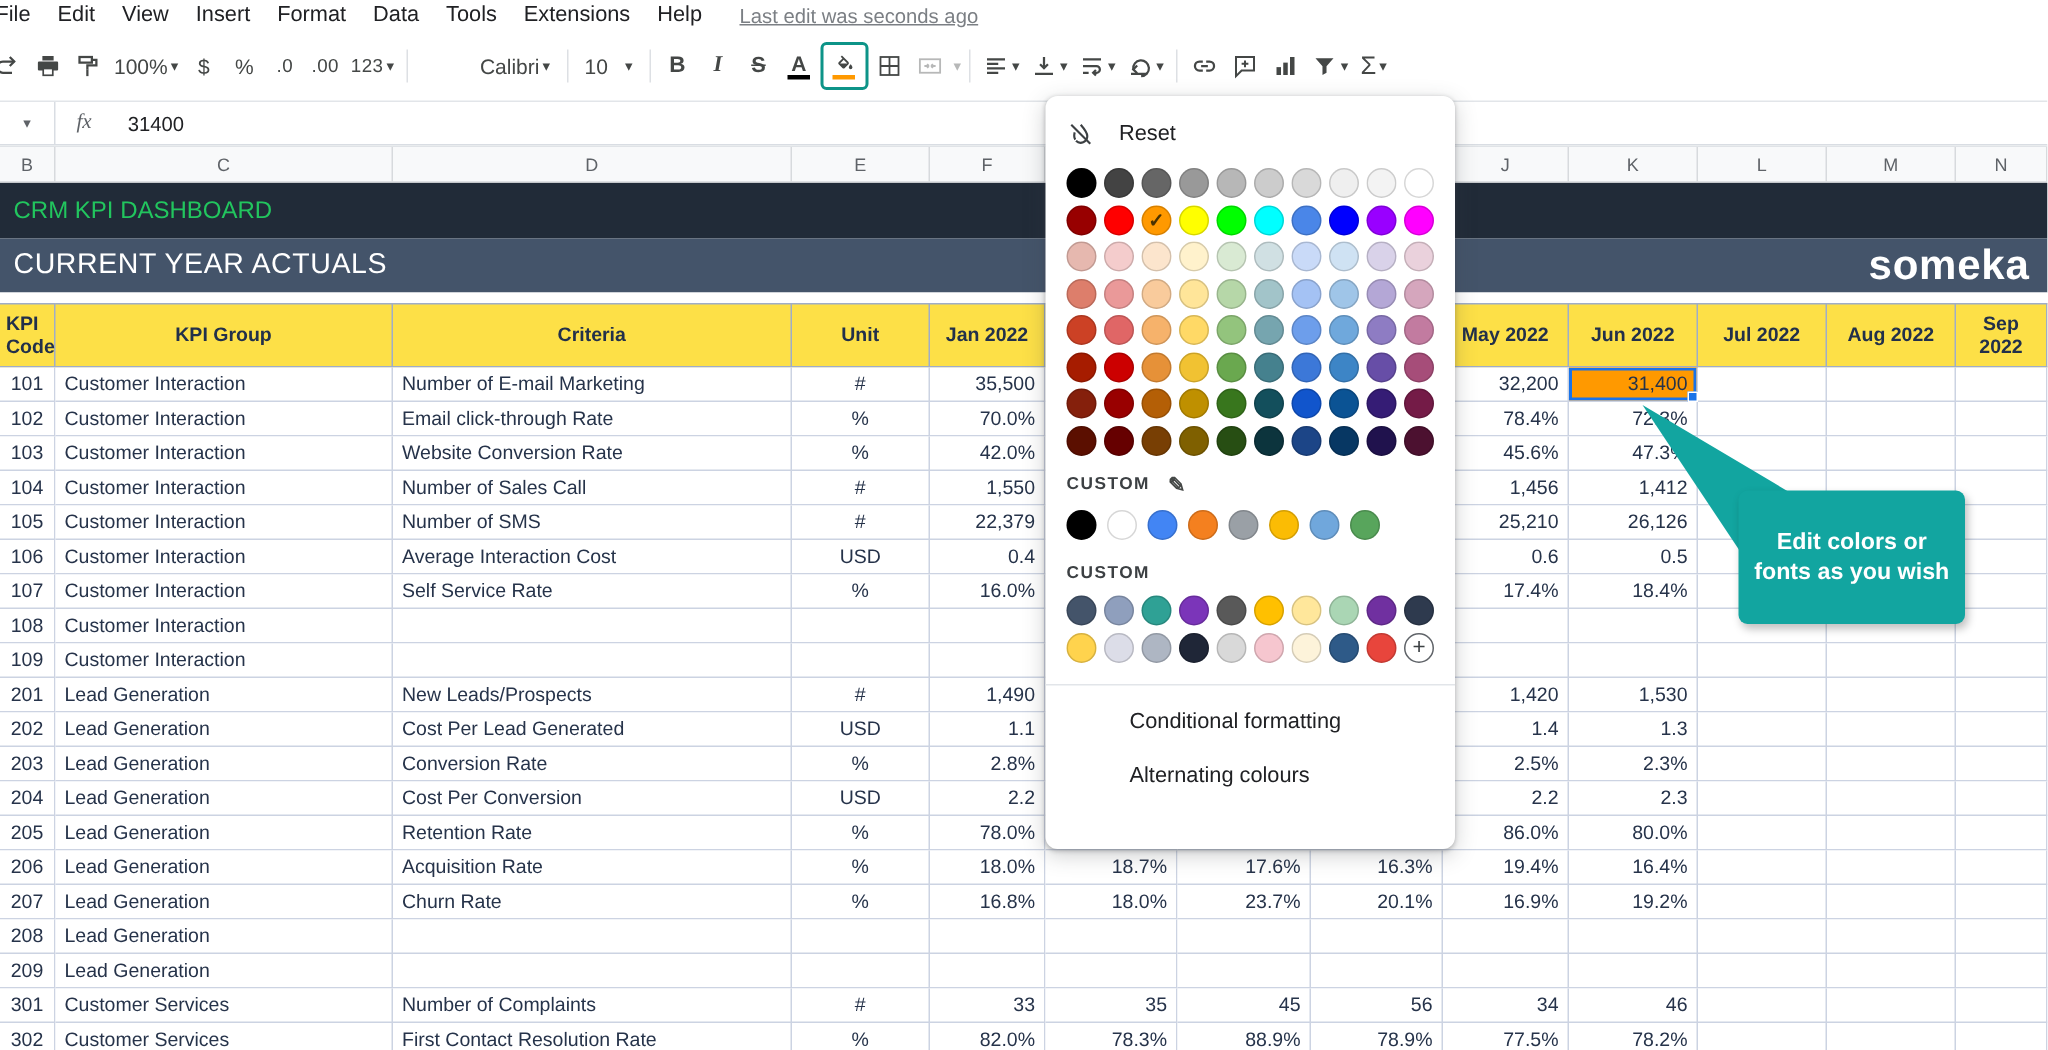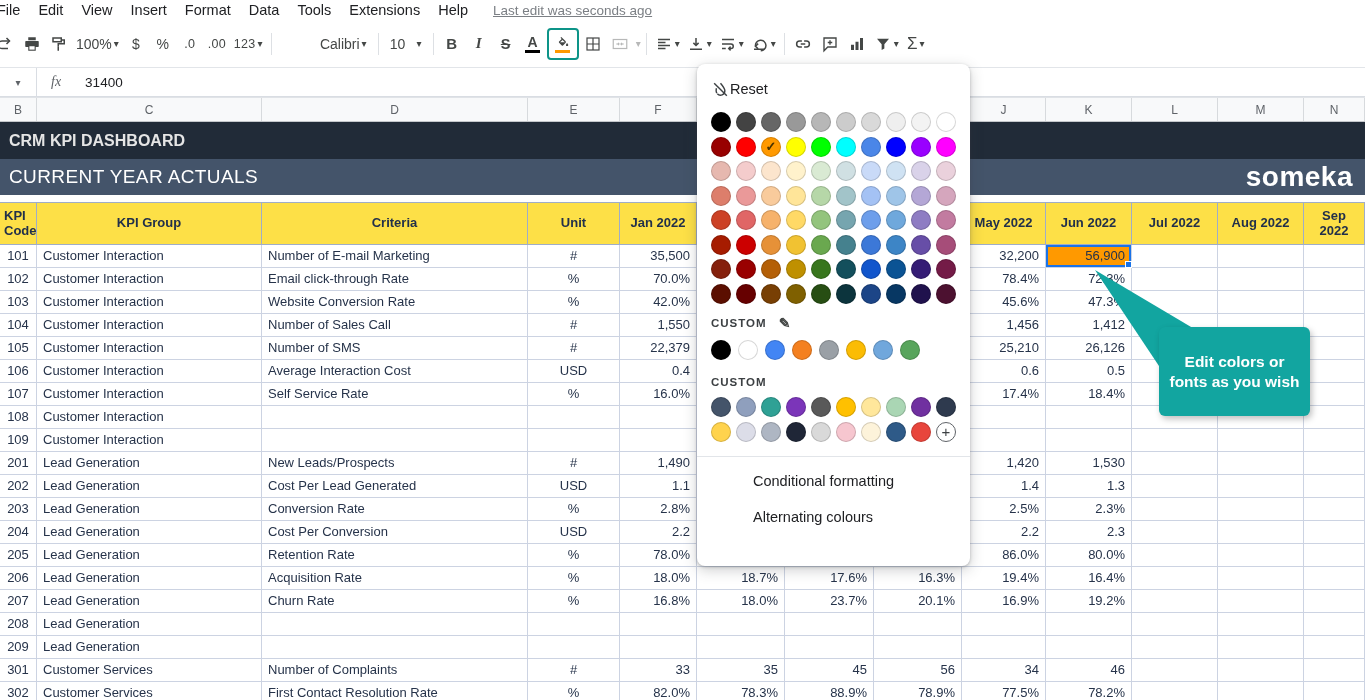--- a/index.html
+++ b/index.html
@@ -38,38 +38,38 @@
   .fb-div{width:1px;height:100%;background:#d9dde3}
   .fx{font-family:"Liberation Serif",serif;font-style:italic;color:#5f6368;padding:0 14px;font-size:14px}
   .fb-value{margin-left:10px;color:#202124}
 
   
   .colheads{height:25px;background:#f8f9fa;border-bottom:1px solid #c4c7cb;border-top:1px solid #e0e3e7;display:grid}
   .colhead{border-right:1px solid #d7dadd;display:flex;align-items:center;justify-content:center;font-size:12px;color:#5f6368;cursor:pointer}
 
   
   .sheet{position:relative;background:#fff}
-  .title-bar{height:37px;background:#212b38;color:#e5e5e5;font-weight:bold;font-size:16px;line-height:37px;padding-left:9px;cursor:cell}
+  .title-bar{height:37px;background:#212b38;color:#22c55e;font-weight:normal;font-size:16px;line-height:37px;padding-left:9px;cursor:cell}
   .subtitle-bar{height:36px;background:#44546a;color:#fff;display:flex;align-items:center;justify-content:space-between;padding:0 12px 0 9px;cursor:cell}
   .subtitle-text{font-weight:normal;font-size:19px;letter-spacing:.4px}
   .brand{font-weight:bold;font-size:28px;letter-spacing:.5px}
   .gap-row{height:7px;background:#fff}
   .thead{display:grid;height:43px;background:#fde047;font-weight:bold;font-size:13px;color:#22304a}
   .th{border:1px solid #9fadc8;border-left:none;display:flex;align-items:center;justify-content:center;text-align:center;line-height:1.15;white-space:normal;padding:0 2px;cursor:cell}
   .th-left{justify-content:flex-start;text-align:left;padding-left:4px}
   .tbody{display:grid;grid-auto-rows:23px;font-size:13px;color:#26334a}
   .td{background:#fff;border-right:1px solid #ccd3e2;border-bottom:1px solid #ccd3e2;line-height:22px;padding:0 6px;white-space:nowrap;overflow:hidden;position:relative;cursor:cell}
   .al{text-align:left}.ac{text-align:center}.ar{text-align:right}
   .sel{box-shadow:inset 0 0 0 2px #1a73e8;overflow:visible;z-index:5}
   .handle{position:absolute;right:-1px;bottom:-1px;width:7px;height:7px;background:#1a73e8;border:1px solid #fff}
 
   
   .palette{position:absolute;left:697px;top:64px;width:273px;height:502px;background:#fff;border-radius:8px;
     box-shadow:0 1px 3px rgba(60,64,67,.3),0 4px 14px rgba(60,64,67,.25);padding:10px 14px;z-index:50}
-  .reset-row{display:flex;align-items:center;height:30px;margin-bottom:8px;font-size:14.5px;color:#202124;cursor:pointer}
+  .reset-row{display:flex;align-items:center;gap:16px;height:30px;margin-bottom:8px;font-size:14.5px;color:#202124;cursor:pointer}
   .reset-row svg{width:19px;height:19px}
   .swgrid{display:grid;grid-template-columns:repeat(10,20px);gap:4.5px 5px}
   .sw{width:20px;height:20px;border-radius:50%;position:relative;box-shadow:inset 0 0 0 1px rgba(0,0,0,.16);cursor:pointer}
   .chk{position:absolute;inset:0;display:flex;align-items:center;justify-content:center;color:#4a3200;font-weight:bold;font-size:13px}
   .custom-label-row{display:flex;align-items:center;gap:12px;margin-top:11px;font-size:11.5px;font-weight:bold;letter-spacing:1px;color:#3c4043}
   .pencil{font-size:14px;color:#444746;cursor:pointer;letter-spacing:0}
   .theme-row{display:flex;gap:7px;margin-top:9px}
   .custom-label2{margin-top:16px;font-size:11.5px;font-weight:bold;letter-spacing:1px;color:#3c4043}
   .custom-grid{display:grid;grid-template-columns:repeat(10,20px);gap:5px;margin-top:9px}
   .plus{width:20px;height:20px;border-radius:50%;border:1.5px solid #5f6368;display:flex;align-items:center;justify-content:center;font-size:15px;color:#3c4043;cursor:pointer}
@@ -283,21 +283,21 @@
   <div class="tbody" style="grid-template-columns: 37px 225px 266px 92px 77px 88px 89px 88px 84px 86px 86px 86px 61px;">
       <div class="td ac"><span>101</span></div>
       <div class="td al"><span>Customer Interaction</span></div>
       <div class="td al"><span>Number of E-mail Marketing</span></div>
       <div class="td ac"><span>#</span></div>
       <div class="td ar"><span>35,500</span></div>
       <div class="td ar"><span></span></div>
       <div class="td ar"><span></span></div>
       <div class="td ar"><span></span></div>
       <div class="td ar"><span>32,200</span></div>
-      <div class="td ar sel" style="background: rgb(255, 153, 0);"><span>56,900</span><div class="handle"></div></div>
+      <div class="td ar sel" style="background: rgb(255, 153, 0);"><span>31,400</span><div class="handle"></div></div>
       <div class="td ar"><span></span></div>
       <div class="td ar"><span></span></div>
       <div class="td ar"><span></span></div>
       <div class="td ac"><span>102</span></div>
       <div class="td al"><span>Customer Interaction</span></div>
       <div class="td al"><span>Email click-through Rate</span></div>
       <div class="td ac"><span>%</span></div>
       <div class="td ar"><span>70.0%</span></div>
       <div class="td ar"><span></span></div>
       <div class="td ar"><span></span></div>

